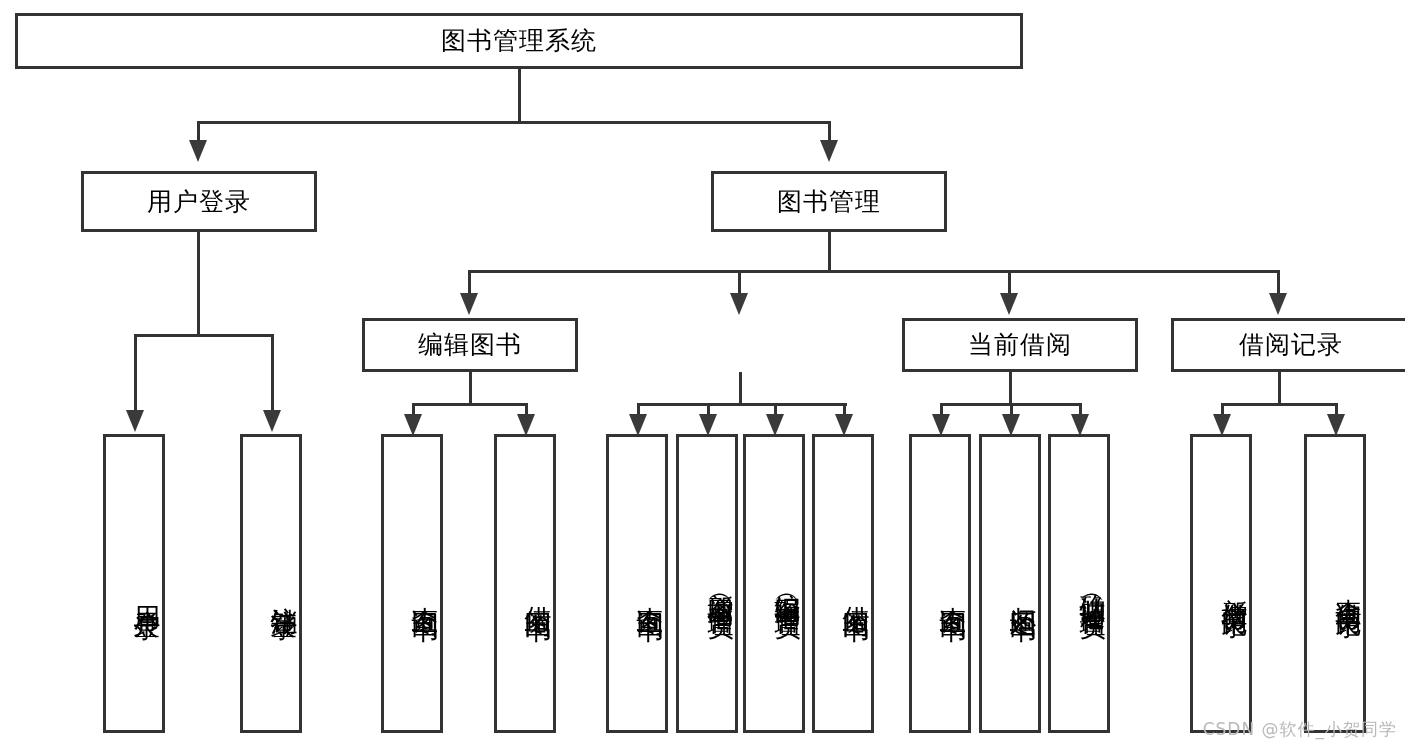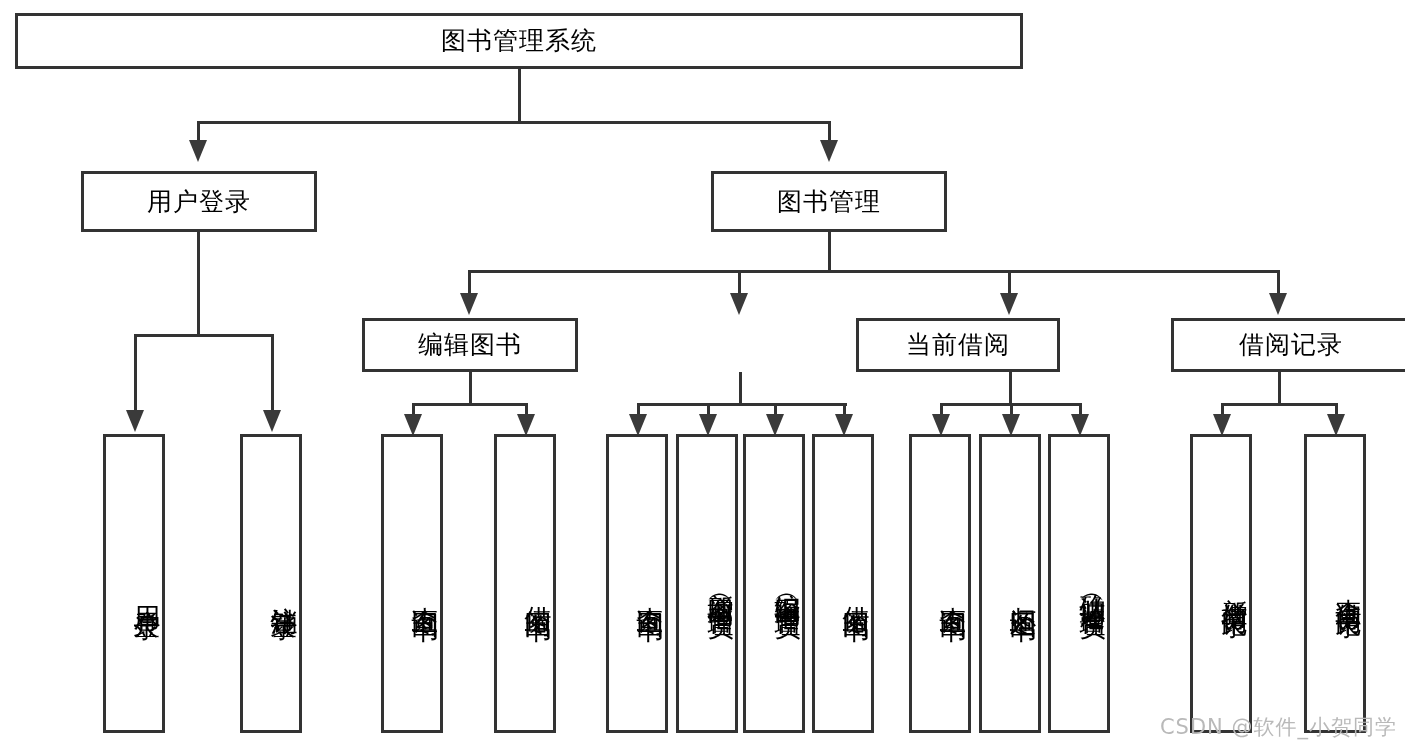--- a/index.html
+++ b/index.html
@@ -71,21 +71,21 @@
     height: 0;
     border-left: 9px solid transparent;
     border-right: 9px solid transparent;
     border-top: 22px solid #3a3a3a;
   }
   
   #watermark {
     position: absolute;
     right: 8px;
     bottom: 6px;
-    font-size: 21px;
+    font-size: 17px;
     color: #b9b9b9;
     letter-spacing: 1px;
     white-space: nowrap;
     user-select: none;
   }
 </style>
 </head>
 <body>
 
 <div id="diagram">
@@ -130,21 +130,21 @@
 
   <div class="vline" style="left:1008px; top:270px; height:26px;"></div>
   <div class="arrow" style="left:1000px; top:293px;"></div>
 
   <div class="vline" style="left:1277px; top:270px; height:26px;"></div>
   <div class="arrow" style="left:1269px; top:293px;"></div>
 
   <div class="node horiz" style="left:362px; top:318px; width:216px; height:54px;">
     <span class="node-label">编辑图书</span>
   </div>
-  <div class="node horiz" style="left:856px; top:318px; width:204px; height:54px;">
+  <div class="node horiz" style="left:902px; top:318px; width:236px; height:54px;">
     <span class="node-label">当前借阅</span>
   </div>
   <div class="node horiz" style="left:1171px; top:318px; width:240px; height:54px;">
     <span class="node-label">借阅记录</span>
   </div>
 
   <div class="vline" style="left:469px; top:372px; height:34px;"></div>
   <div class="hline" style="left:412px; top:403px; width:116px;"></div>
   <div class="vline" style="left:412px; top:403px; height:16px;"></div>
   <div class="arrow" style="left:404px; top:414px;"></div>

